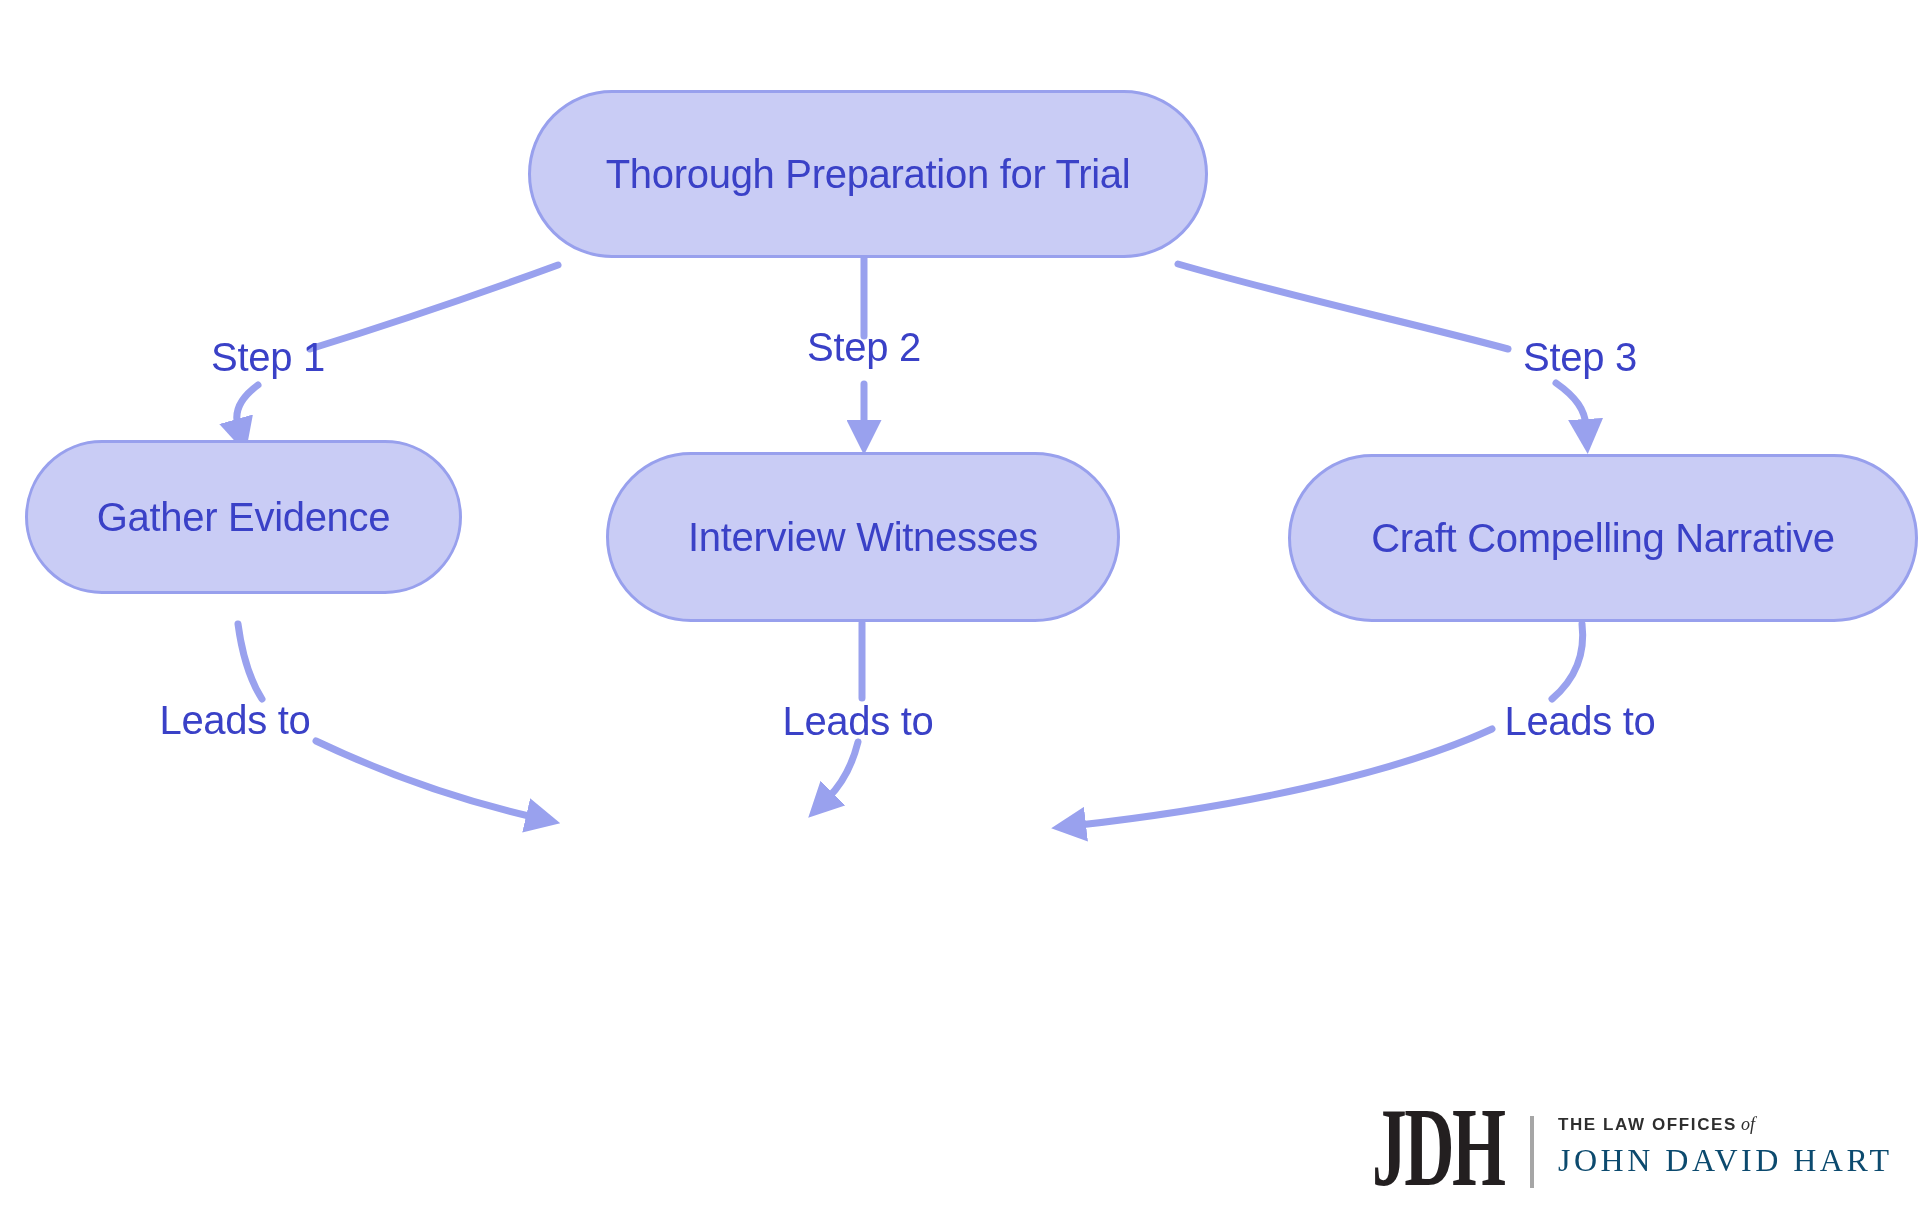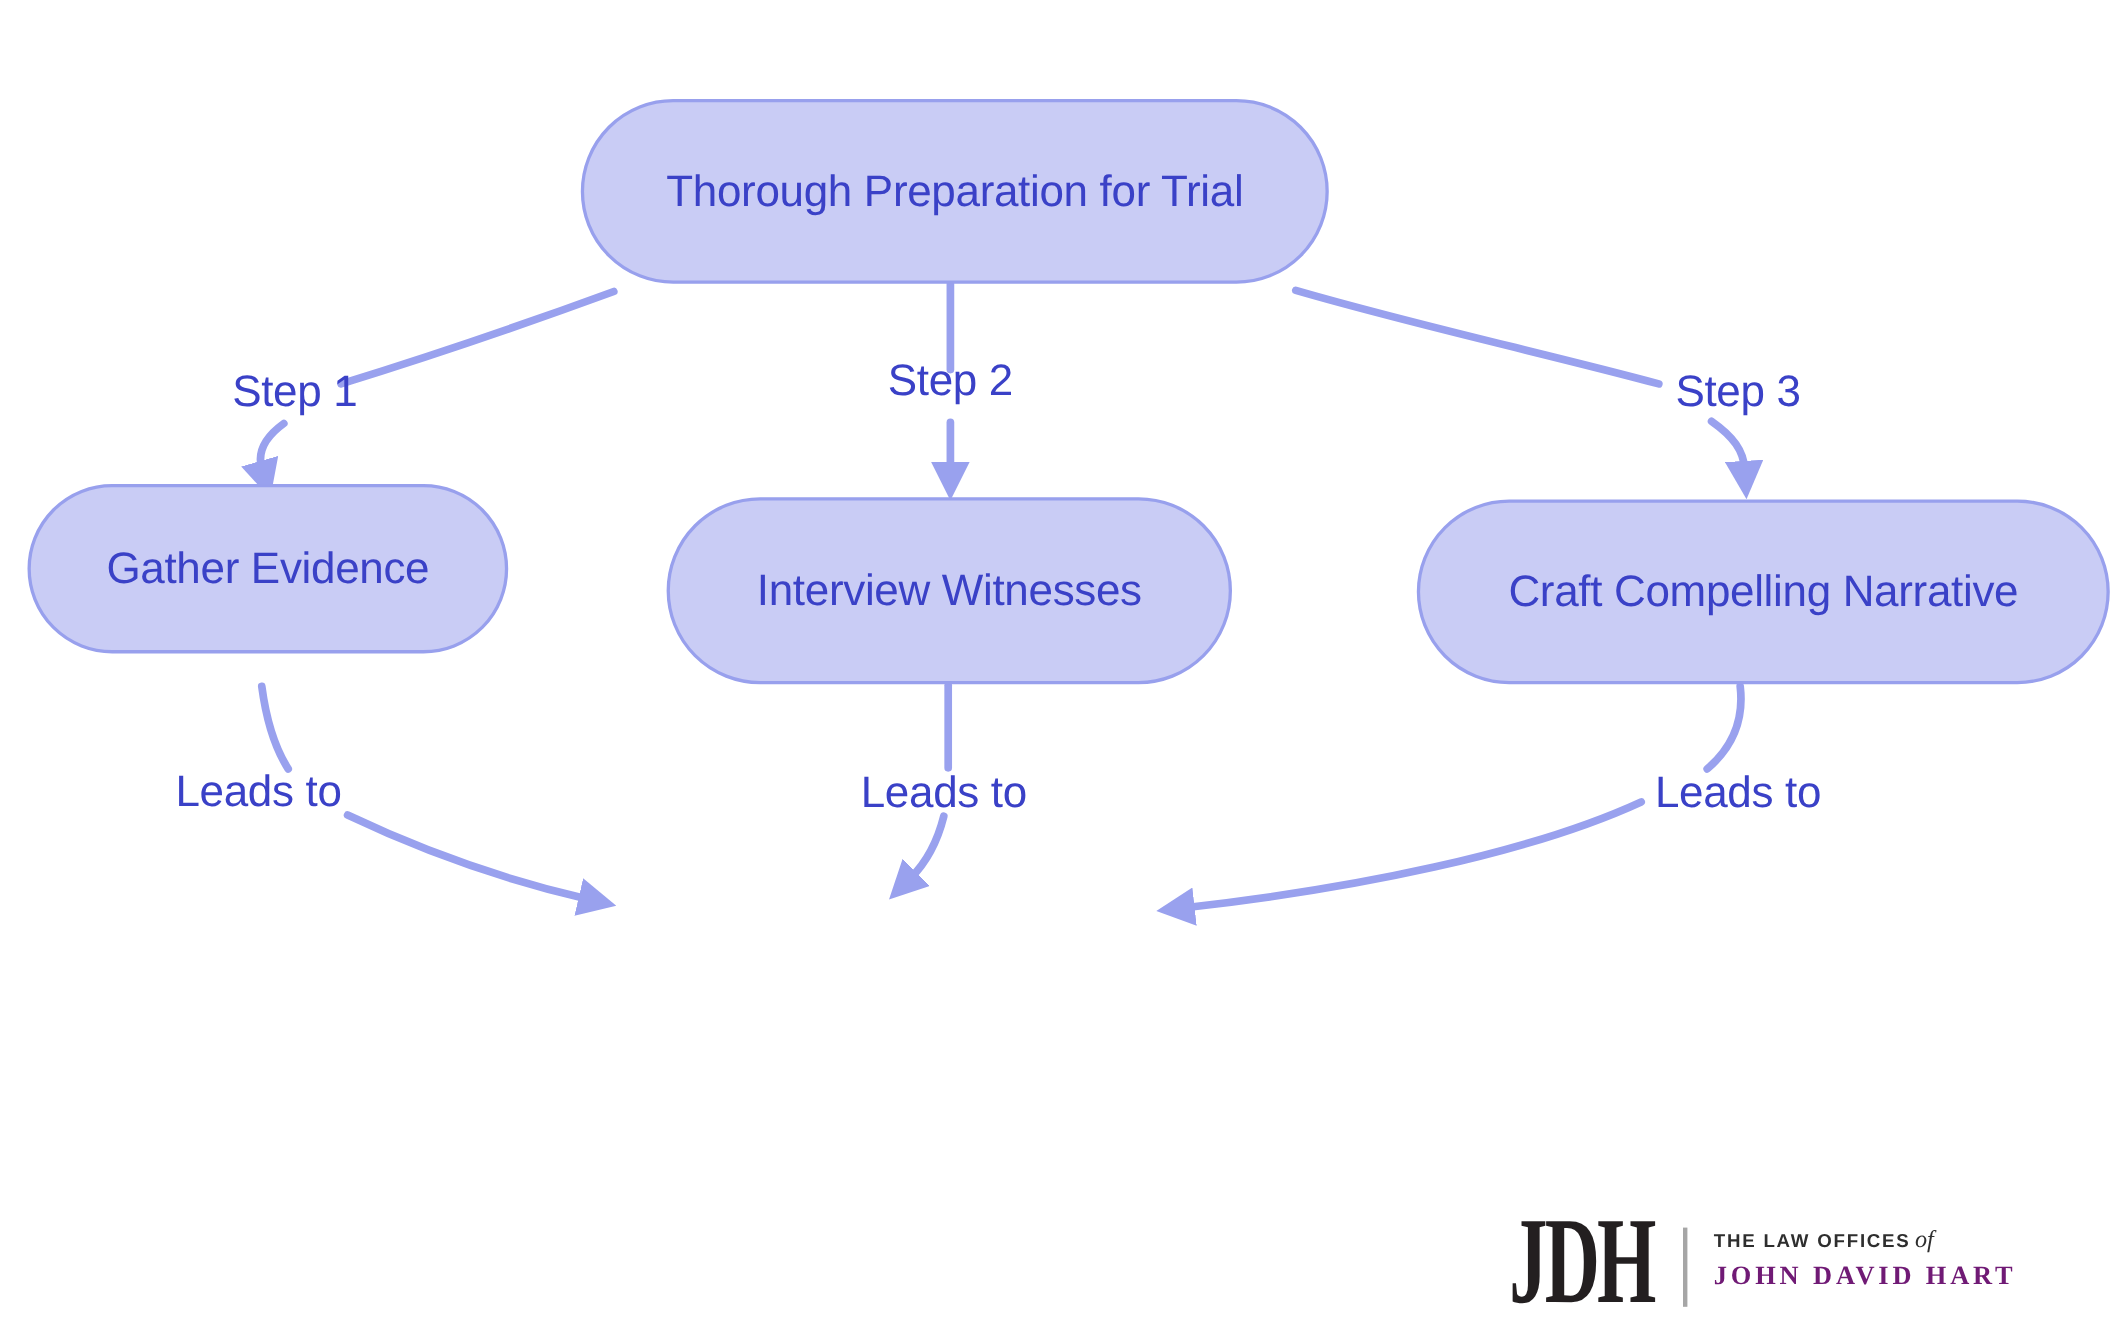--- a/index.html
+++ b/index.html
@@ -58,23 +58,23 @@
     font-family:"Liberation Serif", serif;font-weight:700;
     font-size:112px;line-height:110px;color:var(--logo-ink);
     letter-spacing:-4px;
     transform:scaleX(0.62);transform-origin:left center;
     white-space:nowrap;
   }
   .logo-divider{position:absolute;left:158px;top:16px;width:4px;height:72px;background:#a6a6a6;}
   .logo-text{position:absolute;left:186px;top:14px;white-space:nowrap;}
   .logo-tagline{font-size:17px;font-weight:700;letter-spacing:1.6px;color:#2e2e2e;}
   .logo-of{font-family:"Liberation Serif", serif;font-style:italic;font-weight:400;
-    font-size:22px;letter-spacing:0;color:#2e2e2e;text-transform:none;margin-left:4px;}
-  .logo-name{margin-top:7px;font-family:"Liberation Serif", serif;font-weight:700;
-    font-size:24px;letter-spacing:3.5px;color:#701a75;}
+    font-size:18px;letter-spacing:0;color:#2e2e2e;text-transform:none;margin-left:4px;}
+  .logo-name{margin-top:7px;font-family:"Liberation Serif", serif;font-weight:400;
+    font-size:32px;letter-spacing:3.5px;color:#0c4a6e;}
 </style>
 </head>
 <body>
 
 <div class="canvas">
 
   <svg class="edges" viewBox="0 0 1920 1215" xmlns="http://www.w3.org/2000/svg" aria-hidden="true">
     <defs>
       <marker id="arrow" viewBox="0 0 10 10" refX="2" refY="5" markerWidth="5" markerHeight="5" orient="auto-start-reverse">
         <path d="M 0 0 L 10 5 L 0 10 z" class="arrowhead"></path>

